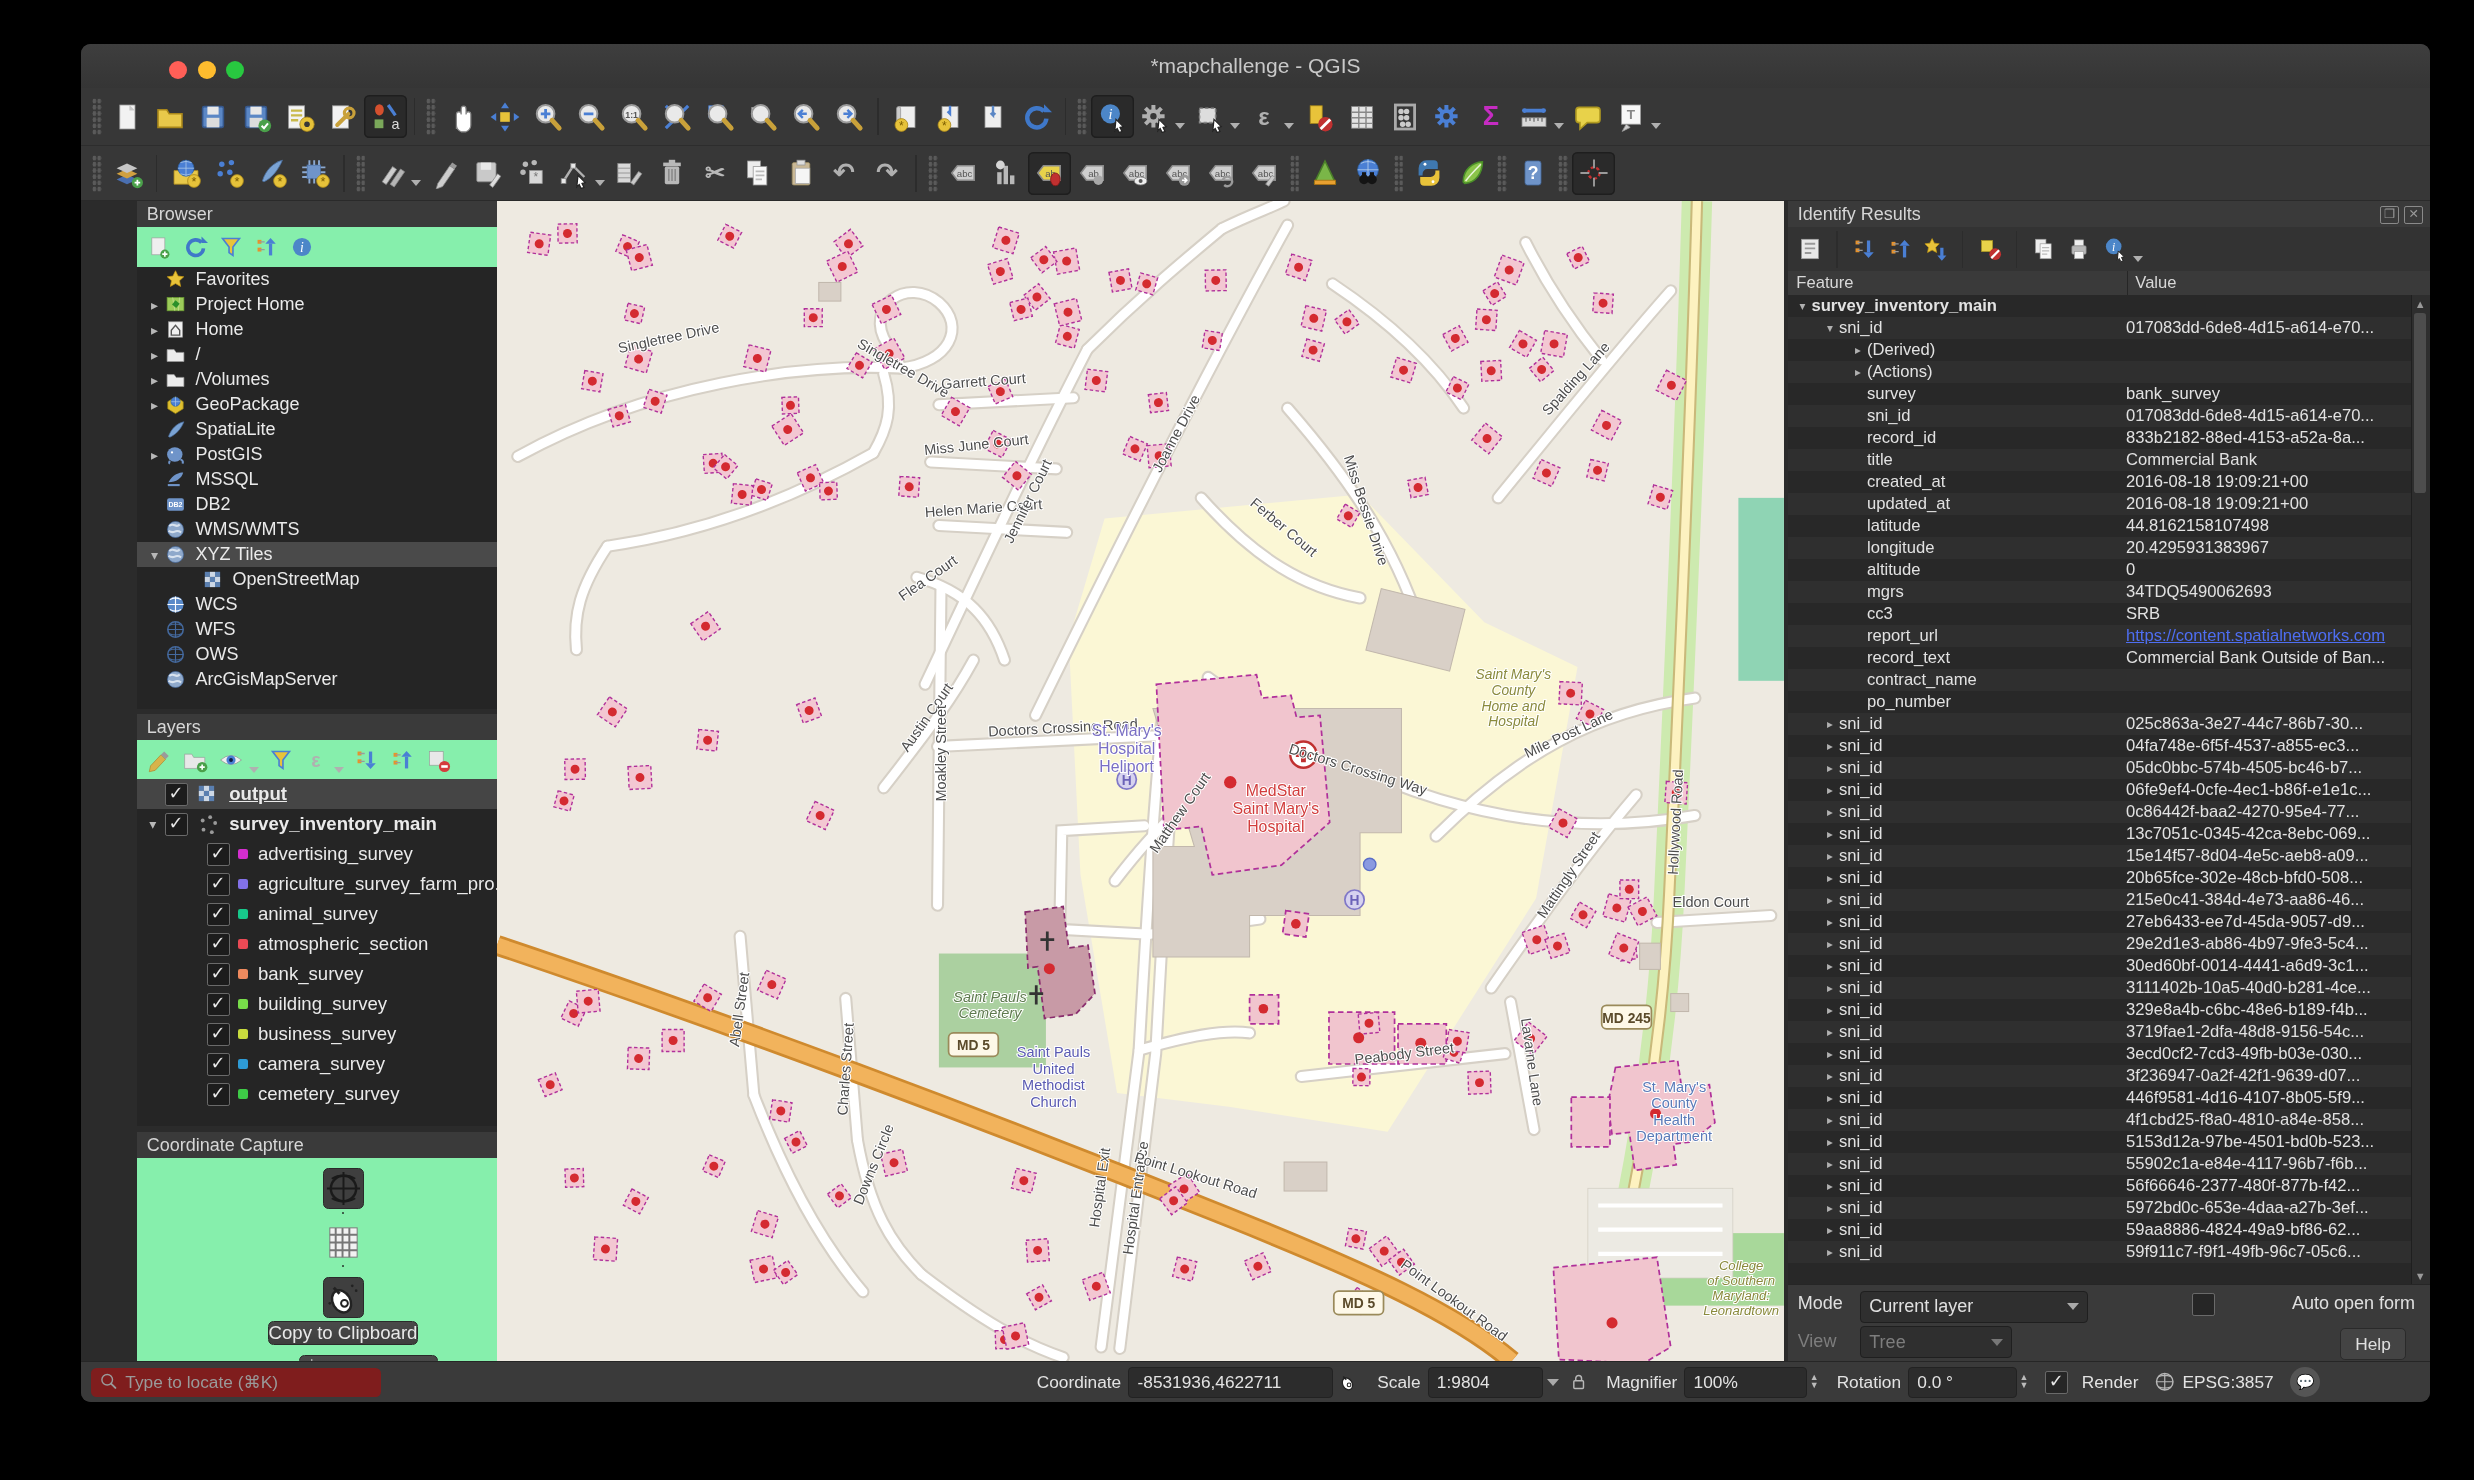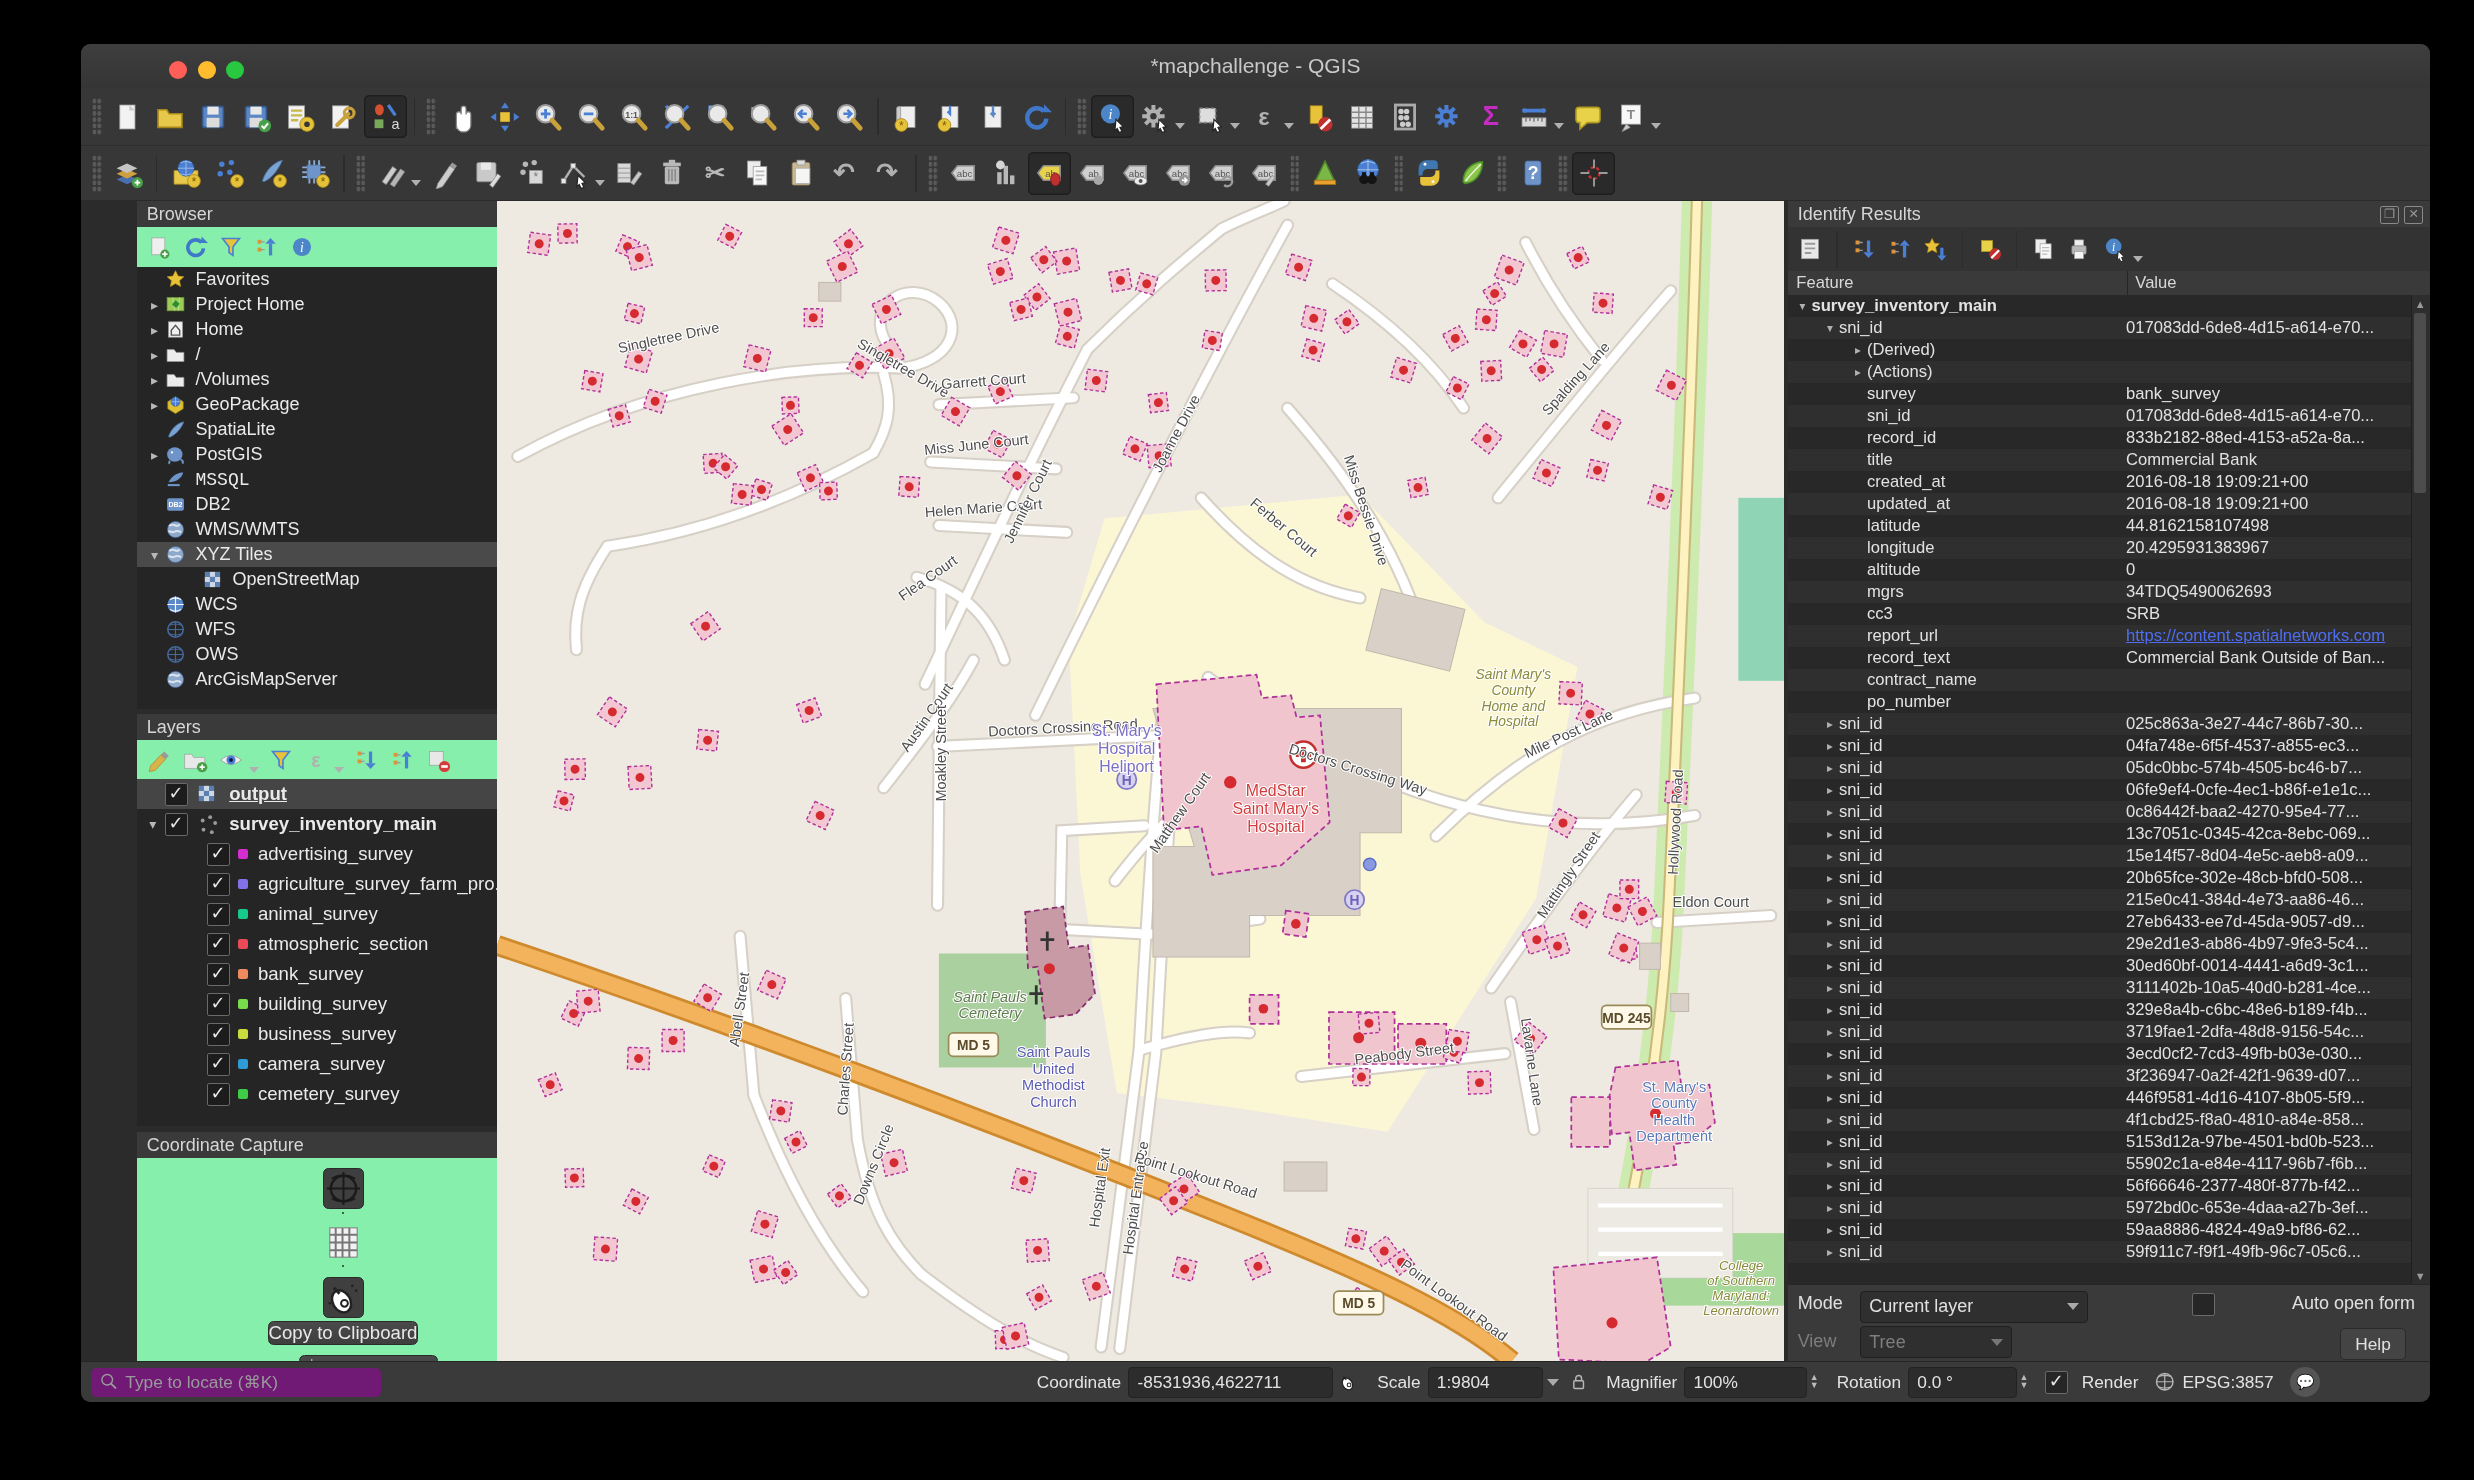--- a/index.html
+++ b/index.html
@@ -71,21 +71,21 @@
   #idbottom{position:absolute;left:0;right:0;bottom:0;height:80px;background:#3a3a3a;border-top:0.7px solid #262626;color:#e0e0e0;font-size:18px;}
   .selbox{display:inline-flex;align-items:center;justify-content:space-between;background:#2f2f2f;border:0.7px solid #1f1f1f;
      border-radius:4.1px;height:32px;padding:0 8.3px;box-sizing:border-box;}
   .selbox .sarr{width:0;height:0;border-left:6.2px solid transparent;border-right:6.2px solid transparent;border-top:7px solid #aaa;margin-left:12.4px;}
   .grayed{color:#7d7d7d;}
   #helpbtn{position:absolute;right:24px;top:43px;width:64px;height:30px;background:#444;border:0.7px solid #2a2a2a;border-radius:4.8px;
      color:#e0e0e0;font-size:17.3px;text-align:center;line-height:30px;}
   
   #statusbar{position:absolute;left:0;bottom:0;width:100%;height:40px;background:#3a3a3a;border-top:0.7px solid #262626;
      display:flex;align-items:center;color:#e3e3e3;font-size:17.3px;}
-  #locatebox{width:290px;height:29px;background:#701a75;border-radius:5.5px;margin-left:9.7px;display:flex;align-items:center;color:#9a9a9a;}
+  #locatebox{width:290px;height:29px;background:#7f1d1d;border-radius:5.5px;margin-left:9.7px;display:flex;align-items:center;color:#9a9a9a;}
   .sbox{background:#2c2c2c;border:0.7px solid #222;border-radius:4.1px;height:29px;line-height:29px;padding:0 8.3px;}
   .spin{display:inline-flex;flex-direction:column;justify-content:center;margin-left:2.8px;}
   .spin span{font-size:9px;line-height:7.6px;color:#bbb;}
   .slabel{margin:0 7px 0 18px;}
   
   .stlbl{fill:#4d4d4d;font-size:21px;font-family:"Liberation Sans",sans-serif;paint-order:stroke;stroke:#ffffff;stroke-width:3px;}
   .poil{font-family:"Liberation Sans",sans-serif;paint-order:stroke;stroke:#ffffff;stroke-width:3px;text-anchor:middle;}
 </style>
 </head>
 <body>
@@ -705,21 +705,21 @@
             <div class="trow" style="padding-left: 7px;">
               <span class="arr">▸</span>
     <span class="ticn"><svg viewBox="0 0 30 30">
                   <ellipse cx="14" cy="15" rx="11" ry="10.5" fill="#6f94c9"></ellipse>
                   <circle cx="10" cy="12" r="1.6" fill="#fff"></circle>
                   <path d="M22 22 q5 2 3 6" stroke="#6f94c9" stroke-width="3" fill="none"></path>
                   <path d="M7 24 q-2 3 0 4" stroke="#6f94c9" stroke-width="3" fill="none"></path>
                 </svg></span>
     <span>PostGIS</span>
             </div>
-            <div class="trow" style="padding-left: 7px; font-family: Liberation Mono, monospace;">
+            <div class="trow" style="padding-left: 7px;">
               <span class="arr"></span>
     <span class="ticn"><svg viewBox="0 0 30 30">
                   <path d="M5 19 C11 7 21 5 26 5 C24 13 16 19 5 19z" fill="#6f94c9"></path>
                   <path d="M4 23 h17" stroke="#6f94c9" stroke-width="3"></path>
                 </svg></span>
     <span>MSSQL</span>
             </div>
             <div class="trow" style="padding-left: 7px;">
               <span class="arr"></span>
     <span class="ticn"><svg viewBox="0 0 30 30" style="font-size:26px">

